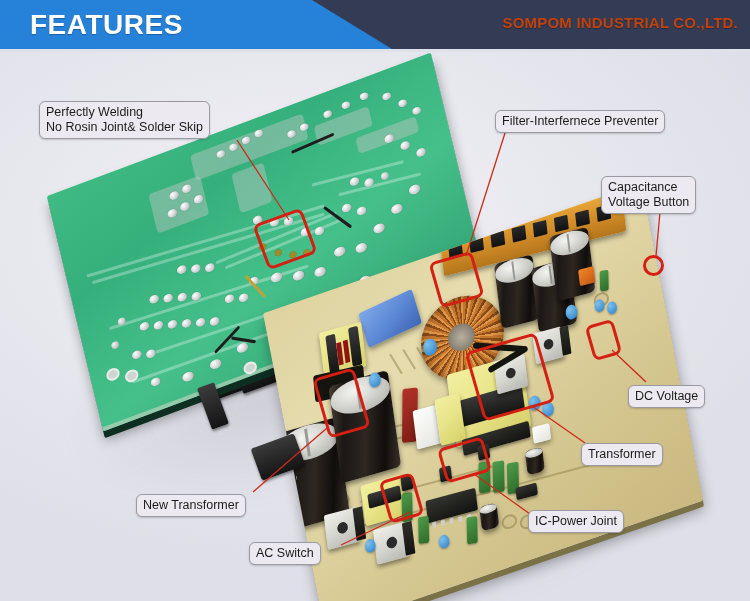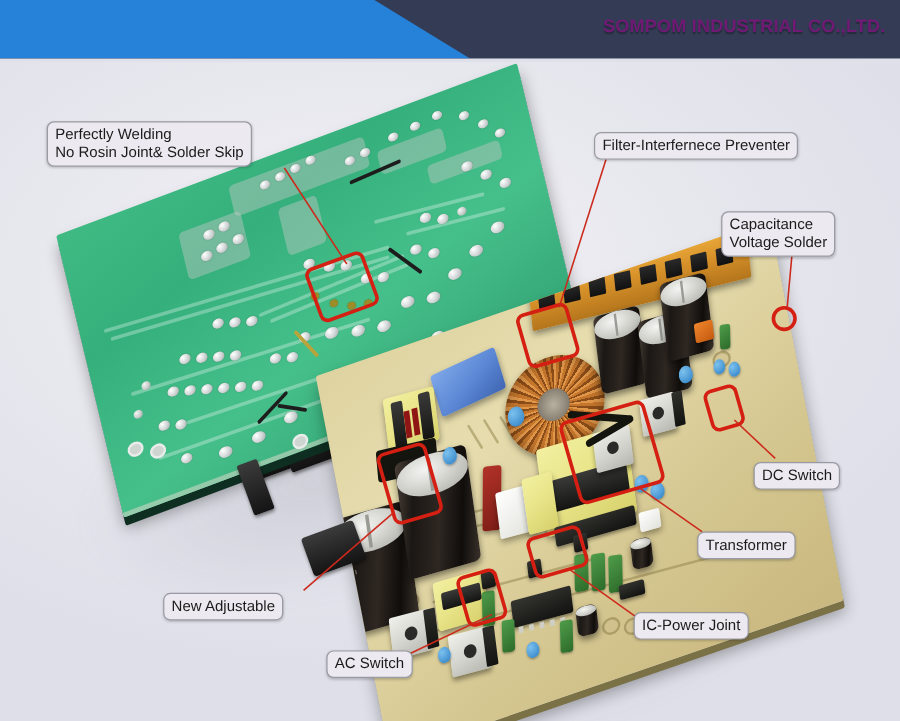--- a/index.html
+++ b/index.html
@@ -13,21 +13,21 @@
   #stage{position:relative;width:750px;height:601px;overflow:hidden;}
 
   
   .header{position:absolute;left:0;top:0;width:750px;height:49px;overflow:hidden;}
   .hdr-dark{position:absolute;inset:0;background:#333c54;}
   .hdr-blue{position:absolute;left:0;top:0;width:395px;height:49px;background:#2681d9;
             clip-path:polygon(0 0,312px 0,392px 49px,0 49px);}
   .hdr-title{position:absolute;left:30px;top:8px;color:#ffffff;font-size:28px;
              font-weight:bold;letter-spacing:.5px;line-height:34px;
              text-shadow:0 1px 1px rgba(0,0,0,.25);}
-  .hdr-company{position:absolute;right:12px;top:14px;color:#701a75;font-size:15px;
+  .hdr-company{position:absolute;right:12px;top:14px;color:#c2410c;font-size:15px;
                font-weight:bold;letter-spacing:.2px;text-shadow:0 1px 1px rgba(0,0,0,.3);}
   .hdr-underline{position:absolute;left:0;top:49px;width:750px;height:3px;background:#dfe0ea;}
 
   
   .photo{position:absolute;left:0;top:52px;width:750px;height:549px;
          background:
            radial-gradient(ellipse 520px 330px at 300px 180px,#f2f2f6 0%,#e7e7ee 55%,#dedfe8 100%);
          overflow:hidden;}
   .photo-shadow1{position:absolute;left:60px;top:250px;width:400px;height:200px;
      background:radial-gradient(ellipse at center,rgba(120,120,140,.22),rgba(120,120,140,0) 70%);
@@ -131,20 +131,21 @@
   .callout .l2{display:block;}
 </style>
 </head>
 <body>
 
 <div id="stage">
 
   <div class="header">
     <div class="hdr-dark"></div>
     <div class="hdr-blue"></div>
+    <div class="hdr-title">FEATURES</div>
     <div class="hdr-company">SOMPOM INDUSTRIAL CO.,LTD.</div>
   </div>
   <div class="hdr-underline"></div>
 
   <div class="photo">
     <div class="photo-shadow1"></div>
     <div class="photo-shadow2"></div>
 
     <div class="foot" style="left:198px;top:320px;width:42px;height:26px;transform:rotate(-20deg);"></div>
     <div class="foot" style="left:238px;top:310px;width:40px;height:26px;transform:rotate(-20deg);"></div>
@@ -413,36 +414,36 @@
     <span>Perfectly Welding</span>
     <span class="l2">No Rosin Joint&amp; Solder Skip</span>
   </div>
 
   <div class="callout" style="left:495px;top:110px;">
     <span>Filter-Interfernece Preventer</span>
   </div>
 
   <div class="callout" style="left:601px;top:176px;">
     <span>Capacitance</span>
-    <span class="l2">Voltage Solder</span>
+    <span class="l2">Voltage Button</span>
   </div>
 
   <div class="callout" style="left:628px;top:385px;">
-    <span>DC Switch</span>
+    <span>DC Voltage</span>
   </div>
 
   <div class="callout" style="left:581px;top:443px;">
     <span>Transformer</span>
   </div>
 
   <div class="callout" style="left:528px;top:510px;">
     <span>IC-Power Joint</span>
   </div>
 
   <div class="callout" style="left:136px;top:494px;">
-    <span>New Adjustable</span>
-  </div>
-
-  <div class="callout" style="left:272px;top:542px;">
+    <span>New Transformer</span>
+  </div>
+
+  <div class="callout" style="left:249px;top:542px;">
     <span>AC Switch</span>
   </div>
 
 </div>
 
 </body></html>

